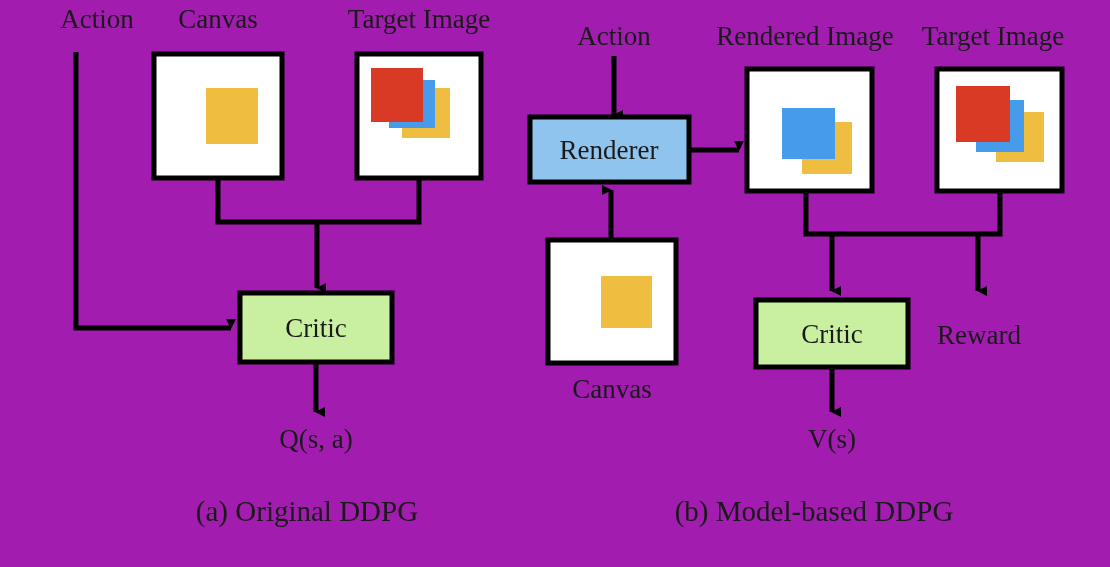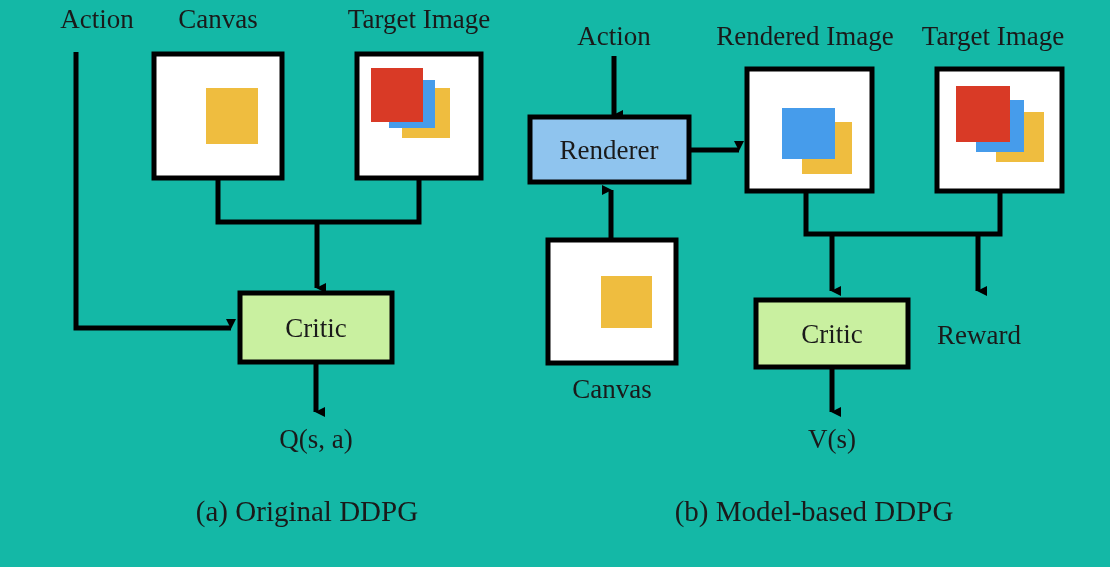--- a/index.html
+++ b/index.html
@@ -10,21 +10,21 @@
   body {
     width: 1110px;
     height: 567px;
     font-family: "Liberation Serif", "DejaVu Serif", serif;
     overflow: hidden;
   }
   #figure {
     position: relative;
     width: 1110px;
     height: 567px;
-    background: #14b8a6;
+    background: #a21caf;
   }
   svg.diagram {
     position: absolute;
     left: 0;
     top: 0;
     width: 1110px;
     height: 567px;
   }
   text {
     font-family: "Liberation Serif", "DejaVu Serif", serif;

